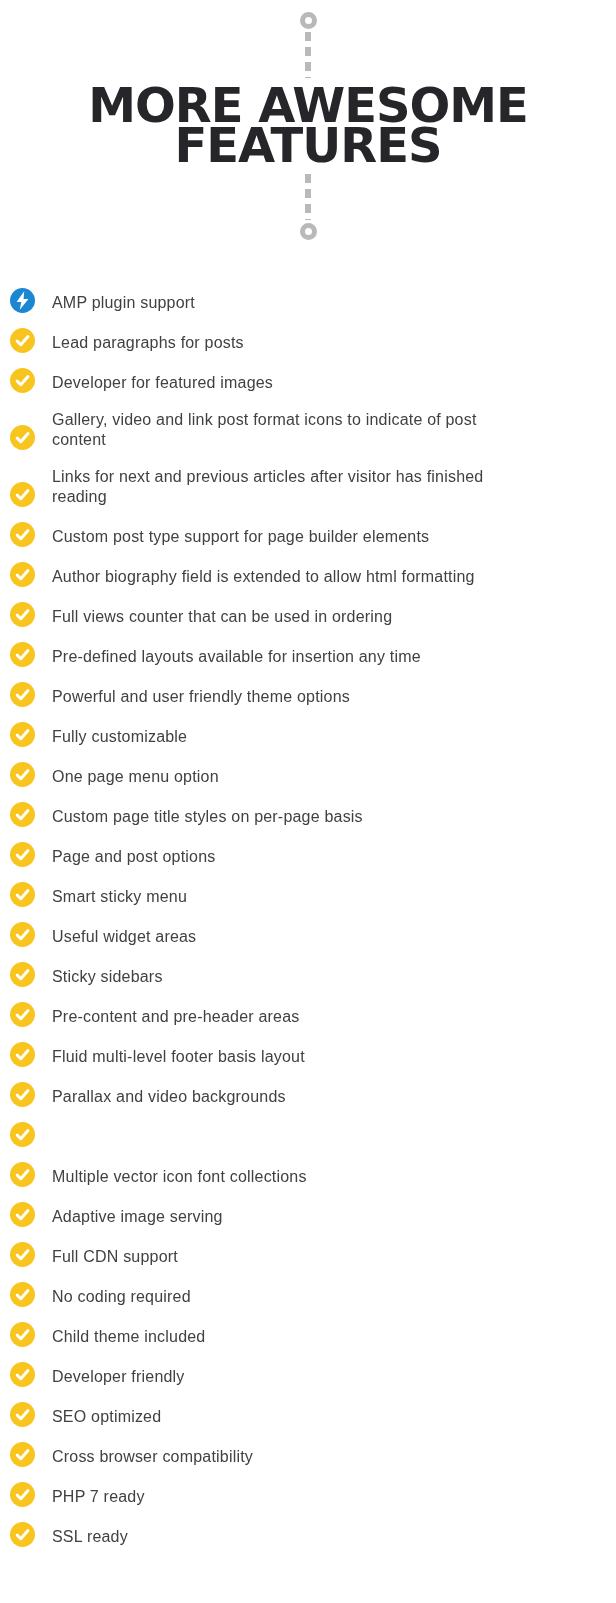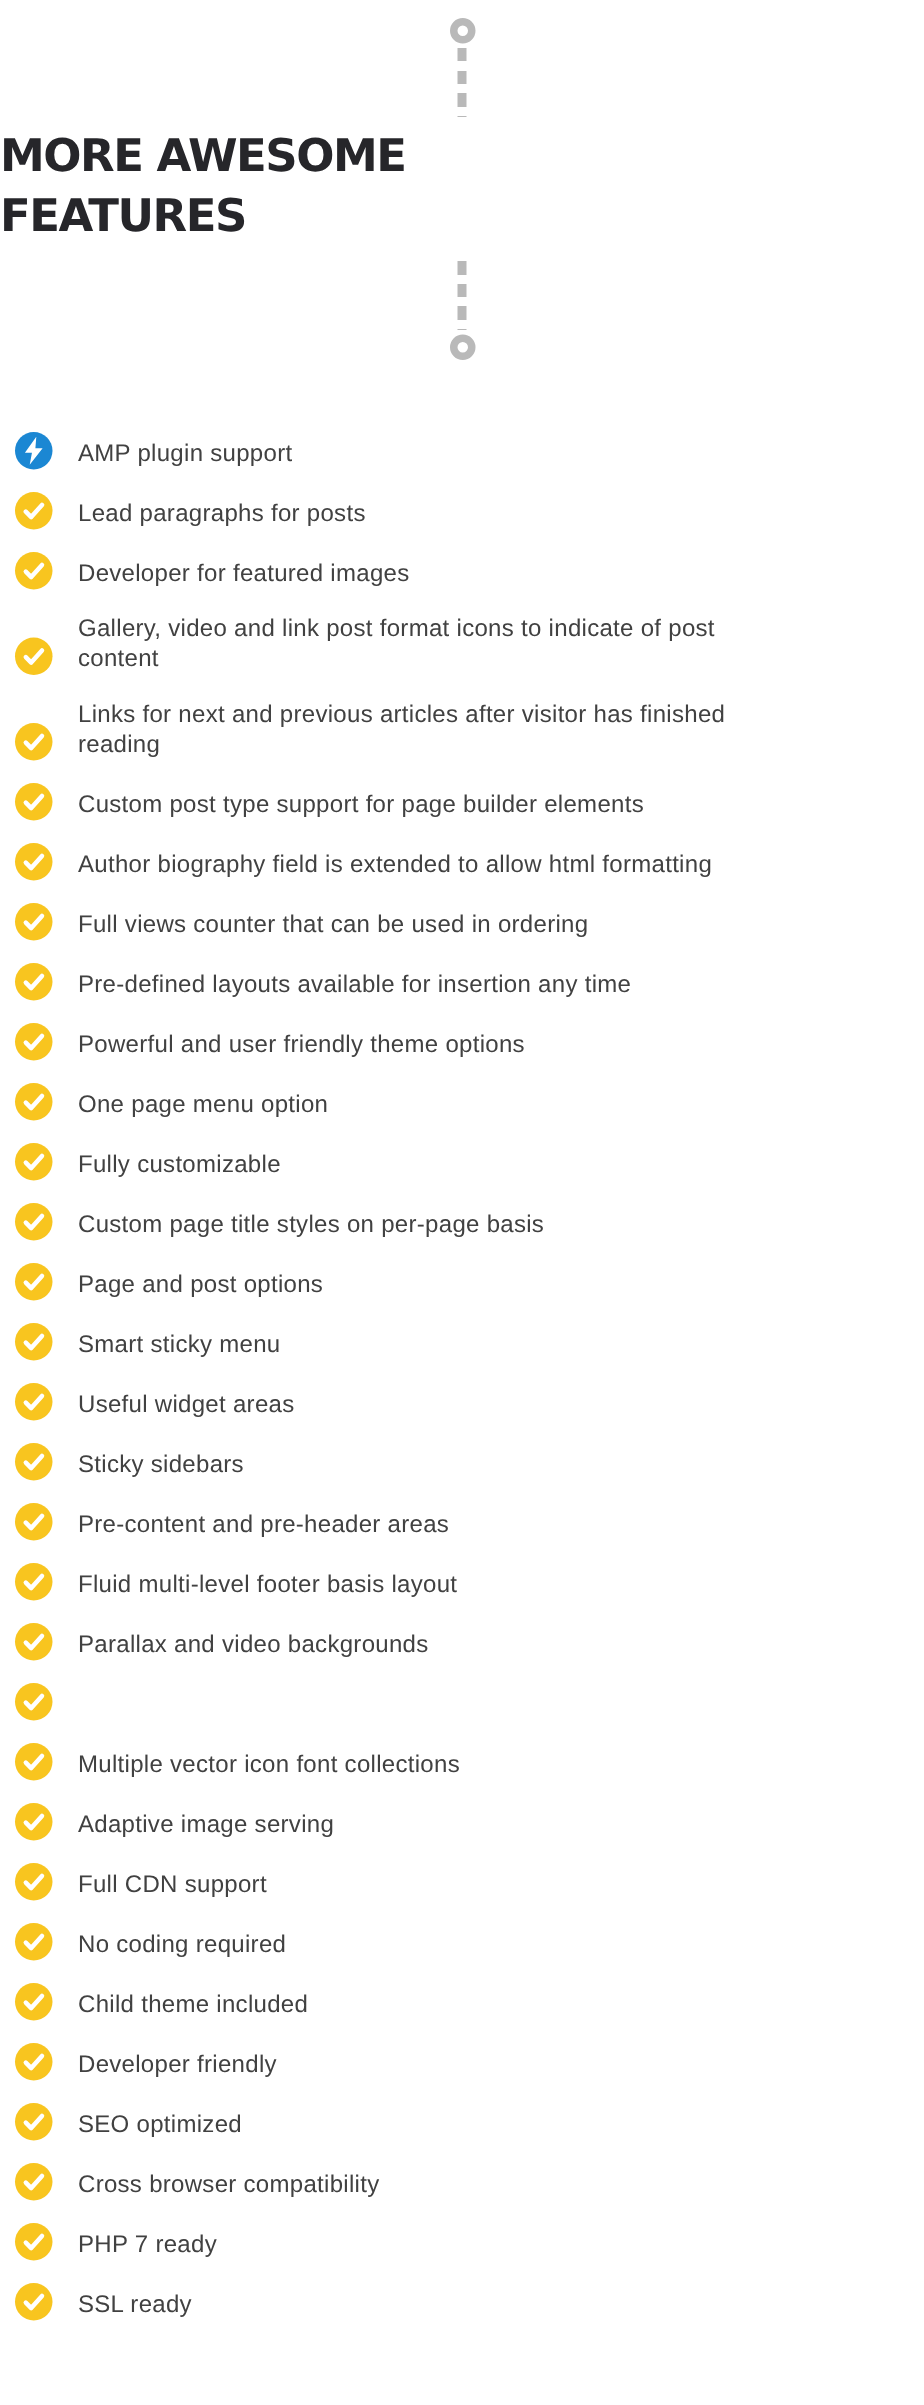--- a/index.html
+++ b/index.html
@@ -44,23 +44,24 @@
       var(--decoration-gray, #b9b9b9) 9px,
       transparent 9px,
       transparent 15px
     );
     display: block;
   }
 
   
   .title {
     margin: 4px 0 6px 0;
+    text-align: center;
     font-family: "DejaVu Sans", "Liberation Sans", sans-serif;
     font-weight: 900;
-    font-size: 30px;
+    font-size: 48px;
     line-height: 40px;
     letter-spacing: -1px;
     color: var(--title-color, #26262a);
     text-transform: uppercase;
   }
 
   
   .features {
     list-style: none;
     margin: 48px 0 0 0;
@@ -203,38 +204,38 @@
       </span>
       <span class="label">Powerful and user friendly theme options</span>
     </li>
       <li class="feature">
       <span class="icon check">
 
         <svg class="check-glyph" viewBox="0 0 25 25" aria-hidden="true">
           <path d="M7.2 13.1 l3.6 3.6 L18 8.6" fill="none" stroke="#ffffff" stroke-width="3" stroke-linecap="round" stroke-linejoin="round"></path>
         </svg>
       </span>
+      <span class="label">Fully customizable</span>
+    </li>
+      <li class="feature">
+      <span class="icon check">
+
+        <svg class="check-glyph" viewBox="0 0 25 25" aria-hidden="true">
+          <path d="M7.2 13.1 l3.6 3.6 L18 8.6" fill="none" stroke="#ffffff" stroke-width="3" stroke-linecap="round" stroke-linejoin="round"></path>
+        </svg>
+      </span>
       <span class="label">One page menu option</span>
     </li>
       <li class="feature">
       <span class="icon check">
 
         <svg class="check-glyph" viewBox="0 0 25 25" aria-hidden="true">
           <path d="M7.2 13.1 l3.6 3.6 L18 8.6" fill="none" stroke="#ffffff" stroke-width="3" stroke-linecap="round" stroke-linejoin="round"></path>
         </svg>
       </span>
-      <span class="label">Fully customizable</span>
-    </li>
-      <li class="feature">
-      <span class="icon check">
-
-        <svg class="check-glyph" viewBox="0 0 25 25" aria-hidden="true">
-          <path d="M7.2 13.1 l3.6 3.6 L18 8.6" fill="none" stroke="#ffffff" stroke-width="3" stroke-linecap="round" stroke-linejoin="round"></path>
-        </svg>
-      </span>
       <span class="label">Custom page title styles on per-page basis</span>
     </li>
       <li class="feature">
       <span class="icon check">
 
         <svg class="check-glyph" viewBox="0 0 25 25" aria-hidden="true">
           <path d="M7.2 13.1 l3.6 3.6 L18 8.6" fill="none" stroke="#ffffff" stroke-width="3" stroke-linecap="round" stroke-linejoin="round"></path>
         </svg>
       </span>
       <span class="label">Page and post options</span>

